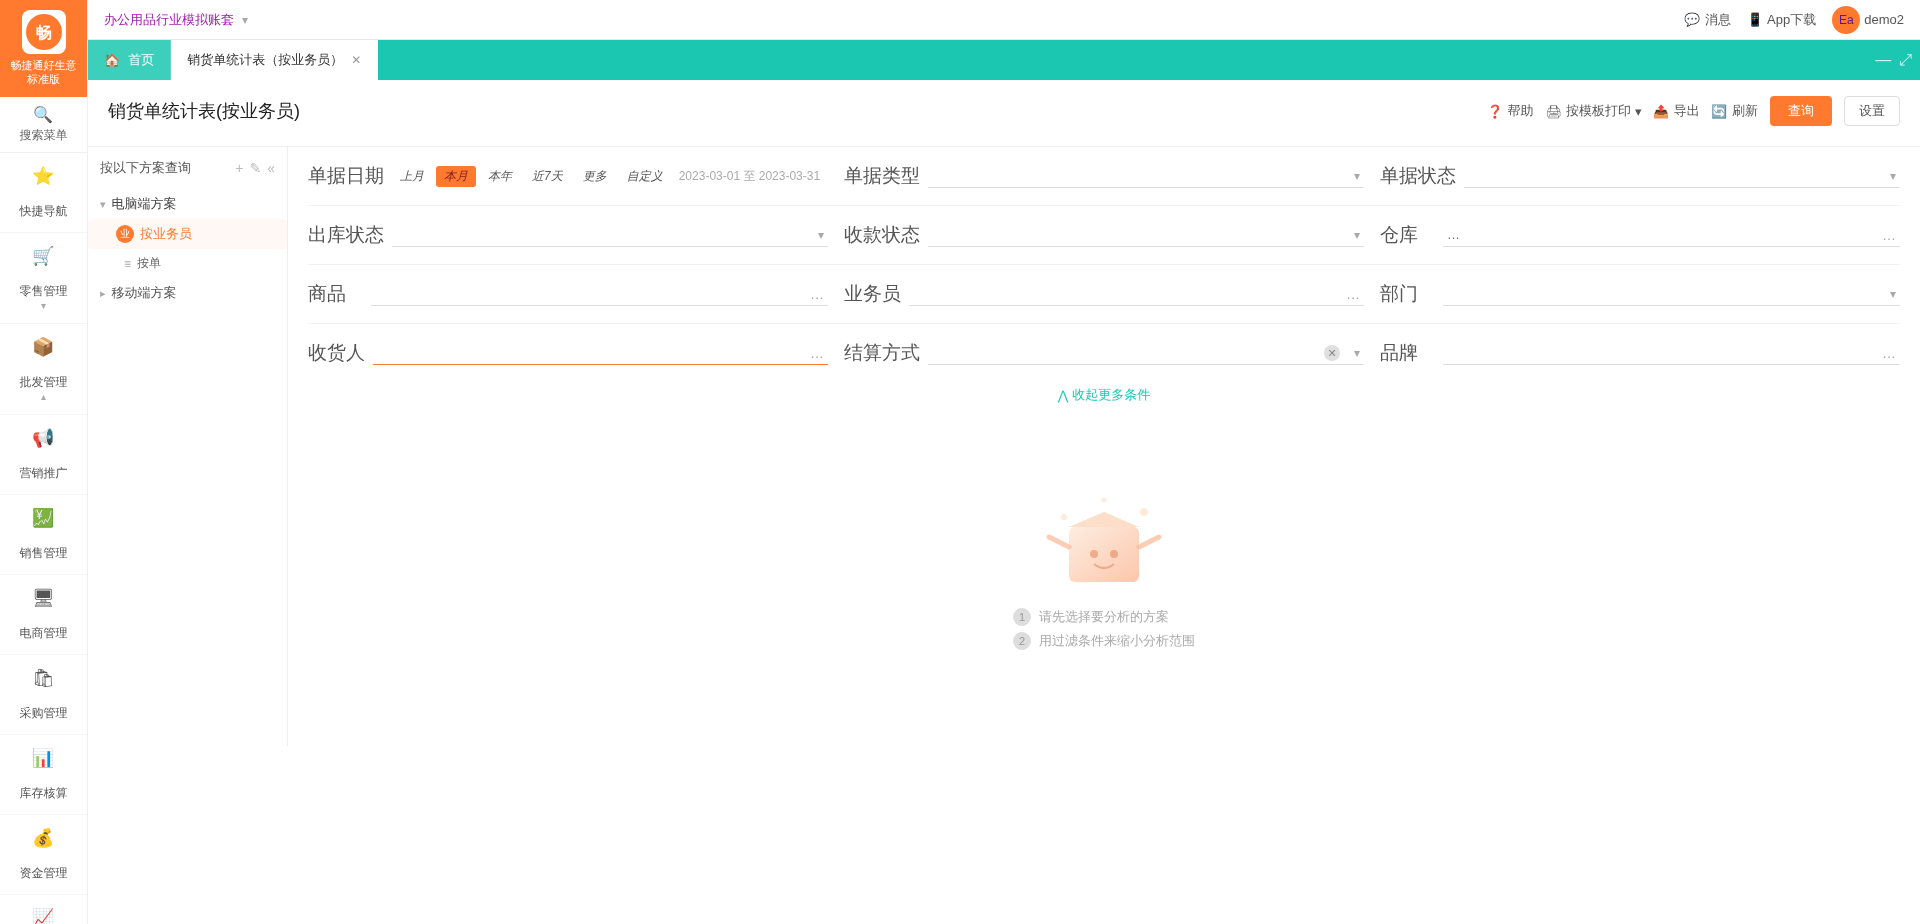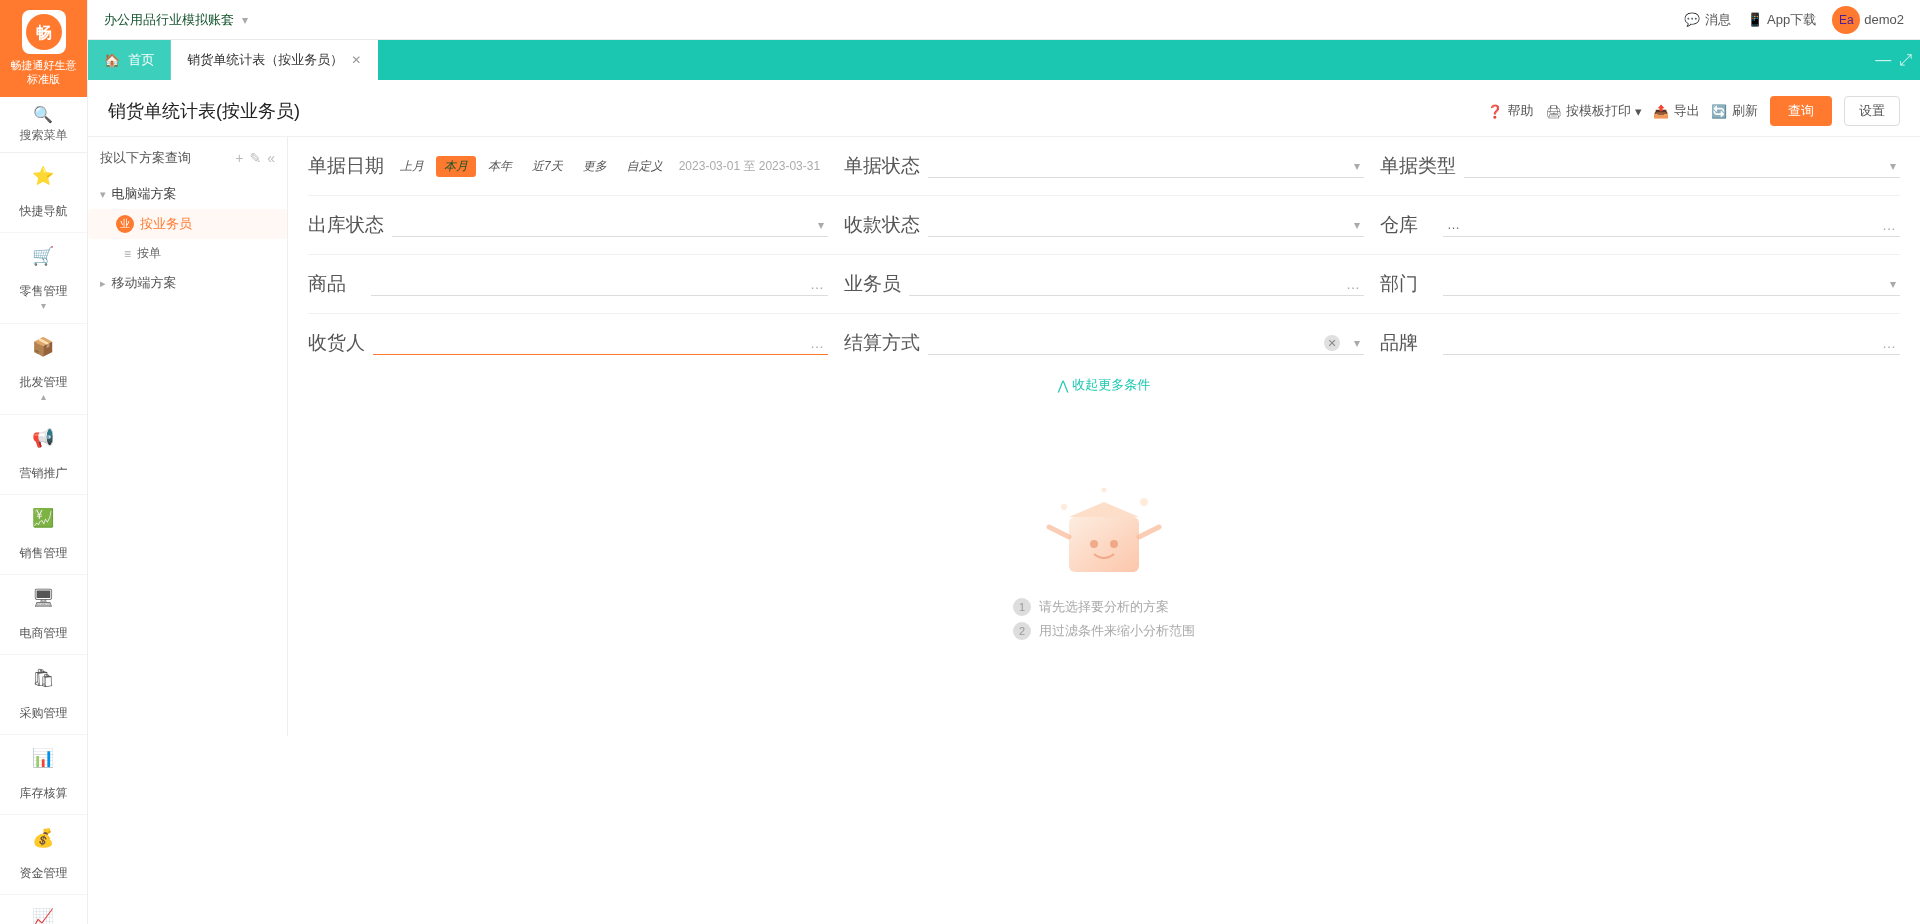--- a/index.html
+++ b/index.html
@@ -17,41 +17,41 @@
     .sidebar-nav-item .nav-icon { font-size: 18px; margin-bottom: 3px; }
     .sidebar-nav-item .nav-label { font-size: 12px; text-align: left; margin-top: 13px; }
     .sidebar-nav-item .nav-arrow { font-size: 10px; color: #aaa; }
 
     
     .main { flex: 1; display: flex; flex-direction: column; overflow: hidden; }
 
     
     .topbar { height: 40px; background: #fff; border-bottom: 1px solid #e8e8e8; display: flex; align-items: center; justify-content: space-between; padding: 0 16px; }
     .topbar-left { display: flex; align-items: center; gap: 8px; color: #555; font-size: 13px; }
-    .topbar-breadcrumb { color: #14532d; }
+    .topbar-breadcrumb { color: #a21caf; }
     .topbar-arrow { color: #aaa; font-size: 12px; }
     .topbar-right { display: flex; align-items: center; gap: 16px; color: #555; font-size: 13px; }
     .topbar-right-item { display: flex; align-items: center; gap: 4px; cursor: pointer; }
     .avatar { width: 28px; height: 28px; border-radius: 50%; background: #ff7a2f; display: flex; align-items: center; justify-content: center; color: #4c1d95; font-size: 12px; }
 
     
     .tabbar { height: 40px; background: #1bc7b1; display: flex; align-items: stretch; }
     .tabbar-tab { display: flex; align-items: center; padding: 0 16px; gap: 8px; font-size: 13px; cursor: pointer; color: rgba(255,255,255,0.8); border-right: 1px solid rgba(255,255,255,0.2); }
     .tabbar-tab.home { background: rgba(255,255,255,0.15); color: #fff; }
     .tabbar-tab.active { background: #fff; color: #333; }
     .tabbar-tab .tab-close { color: #999; font-size: 12px; cursor: pointer; }
     .tabbar-right { margin-left: auto; display: flex; align-items: center; padding: 0 8px; gap: 8px; }
     .tabbar-btn { color: rgba(255,255,255,0.8); cursor: pointer; font-size: 16px; }
 
     
     .page { flex: 1; overflow: auto; background: #f5f6fa; padding: 0; }
     .page-inner { background: #fff; min-height: 100%; }
 
     
-    .page-header { padding: 16px 20px 10px; display: flex; align-items: center; justify-content: space-between; border-bottom: 1px solid #f0f0f0; }
+    .page-header { padding: 16px 20px 20px; display: flex; align-items: center; justify-content: space-between; border-bottom: 1px solid #f0f0f0; }
     .page-title { font-size: 18px; font-weight: 500; color: #222; }
     .page-header-actions { display: flex; align-items: center; gap: 12px; }
     .header-btn { display: flex; align-items: center; gap: 4px; color: #555; cursor: pointer; font-size: 13px; }
     .header-btn-primary { background: #ff7a2f; color: #fff; border: none; padding: 6px 18px; border-radius: 4px; cursor: pointer; font-size: 13px; }
     .header-btn-secondary { background: #fff; color: #555; border: 1px solid #ddd; padding: 5px 14px; border-radius: 4px; cursor: pointer; font-size: 13px; }
 
     
     .content-wrapper { display: flex; height: calc(100% - 56px); }
 
     
@@ -82,21 +82,21 @@
     .filter-input { width: 100%; border: none; border-bottom: 1px solid #ddd; padding: 4px 24px 4px 4px; font-size: 13px; color: #333; outline: none; background: transparent; }
     .filter-input-underline { width: 100%; border: none; border-bottom: 1px solid #ddd; padding: 4px 24px 4px 4px; font-size: 13px; color: #ff7a2f; outline: none; background: transparent; }
     .filter-select { width: 100%; border: none; border-bottom: 1px solid #ddd; padding: 4px 24px 4px 4px; font-size: 13px; color: #333; outline: none; background: transparent; appearance: none; cursor: pointer; }
     .filter-select-wrapper { position: relative; flex: 1; }
     .filter-select-wrapper::after { content: '▾'; position: absolute; right: 4px; top: 50%; transform: translateY(-50%); color: #aaa; font-size: 12px; pointer-events: none; }
     .filter-dots { position: absolute; right: 4px; top: 50%; transform: translateY(-50%); color: #aaa; font-size: 14px; cursor: pointer; }
 
     
     .date-filter { display: flex; align-items: center; gap: 4px; flex: 1; }
     .date-btn { padding: 2px 8px; border-radius: 3px; font-size: 12px; cursor: pointer; color: #555; border: none; background: transparent; font-style: italic; }
-    .date-btn.active { background: #ff7a2f; color: #14532d; }
+    .date-btn.active { background: #ff7a2f; color: #7f1d1d; }
     .date-range { font-size: 12px; color: #aaa; margin-left: 4px; }
 
     
     .filter-divider { border: none; border-top: 1px solid #f0f0f0; margin: 4px 0; }
 
     
     .collapse-row { text-align: center; padding: 8px 0; }
     .collapse-btn { color: #1bc7b1; cursor: pointer; font-size: 13px; display: inline-flex; align-items: center; gap: 4px; }
 
     
@@ -292,30 +292,30 @@
                   <button class="date-btn active">本月</button>
                   <button class="date-btn">本年</button>
                   <button class="date-btn">近7天</button>
                   <button class="date-btn">更多</button>
                   <button class="date-btn">自定义</button>
                   <span class="date-range">2023-03-01 至 2023-03-31</span>
                 </div>
               </div>
 
               <div class="filter-item">
-                <span class="filter-label">单据状态</span>
+                <span class="filter-label">单据类型</span>
                 <div class="filter-select-wrapper">
                   <select class="filter-select">
                     <option></option>
                   </select>
                 </div>
               </div>
 
               <div class="filter-item">
-                <span class="filter-label">单据类型</span>
+                <span class="filter-label">单据状态</span>
                 <div class="filter-select-wrapper">
                   <select class="filter-select">
                     <option></option>
                   </select>
                 </div>
               </div>
             </div>
 
             <hr class="filter-divider">
 

